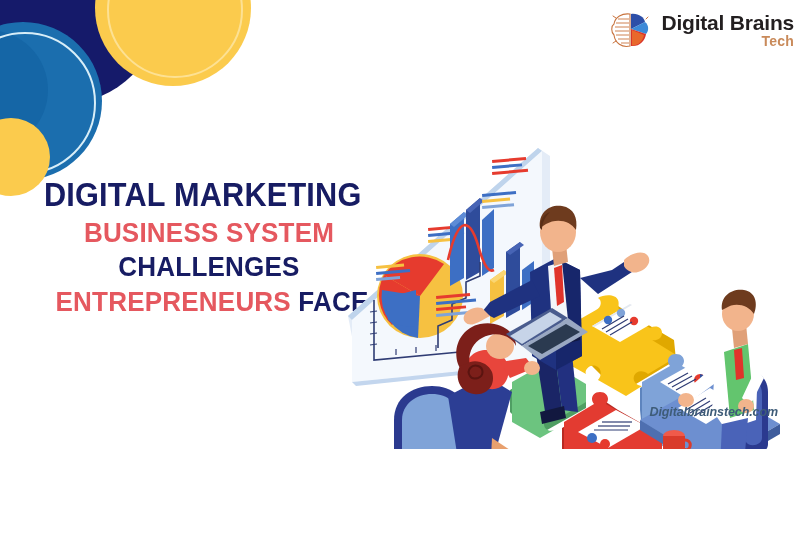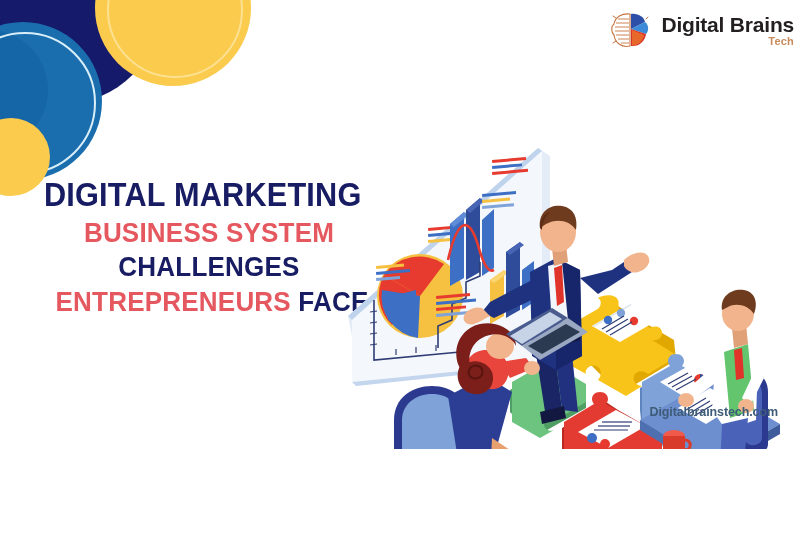--- a/index.html
+++ b/index.html
@@ -95,36 +95,37 @@
   #logo-brain { width: 42px; height: 40px; display: block; }
   #logo-text { line-height: 1; }
   #logo-title {
     font-size: 21px;
     font-weight: 700;
     color: #231F20;
     letter-spacing: -0.2px;
     white-space: nowrap;
   }
   #logo-sub {
-    font-size: 11px;
+    font-size: 14px;
     font-weight: 700;
     color: #C98A5A;
     text-align: right;
     margin-top: 1px;
     letter-spacing: 0.2px;
   }
 
   
   #footer-url {
     position: absolute;
     right: 22px; bottom: 30px;
     font-size: 12.5px;
     font-weight: 700;
     color: #3E5C78;
     letter-spacing: -0.1px;
+    font-style: italic;
   }
 
   
   #illustration {
     position: absolute;
     left: 340px; top: 120px;
     width: 450px; height: 400px;
   }
   #illustration svg { display: block; width: 100%; height: 100%; }
 </style>

